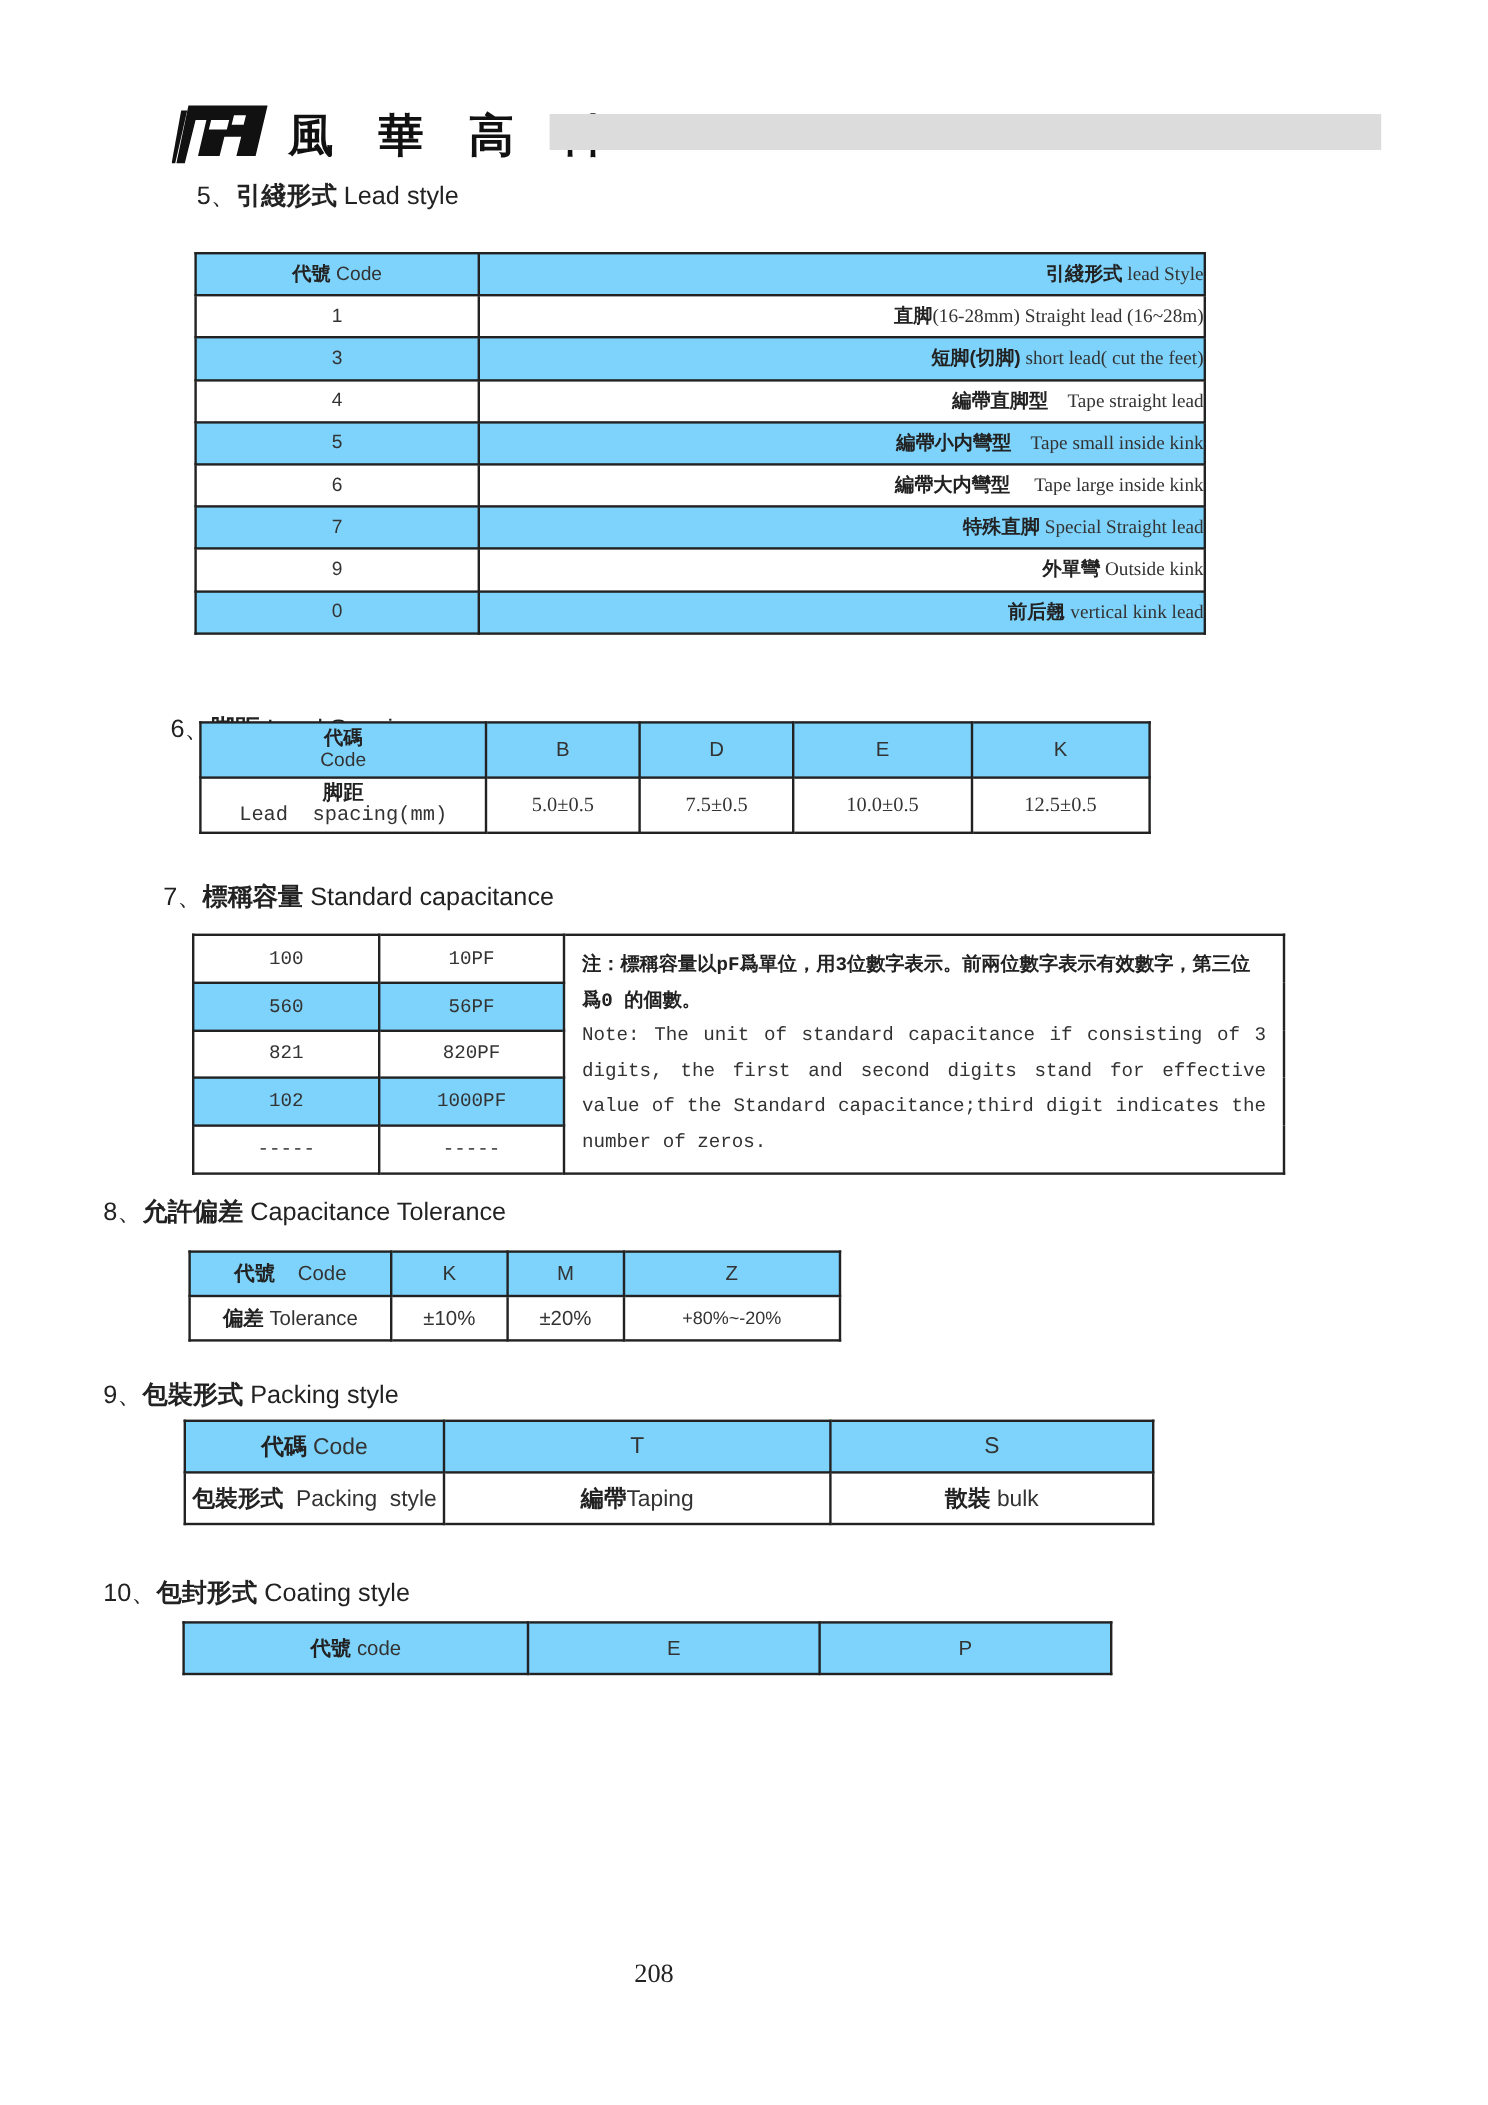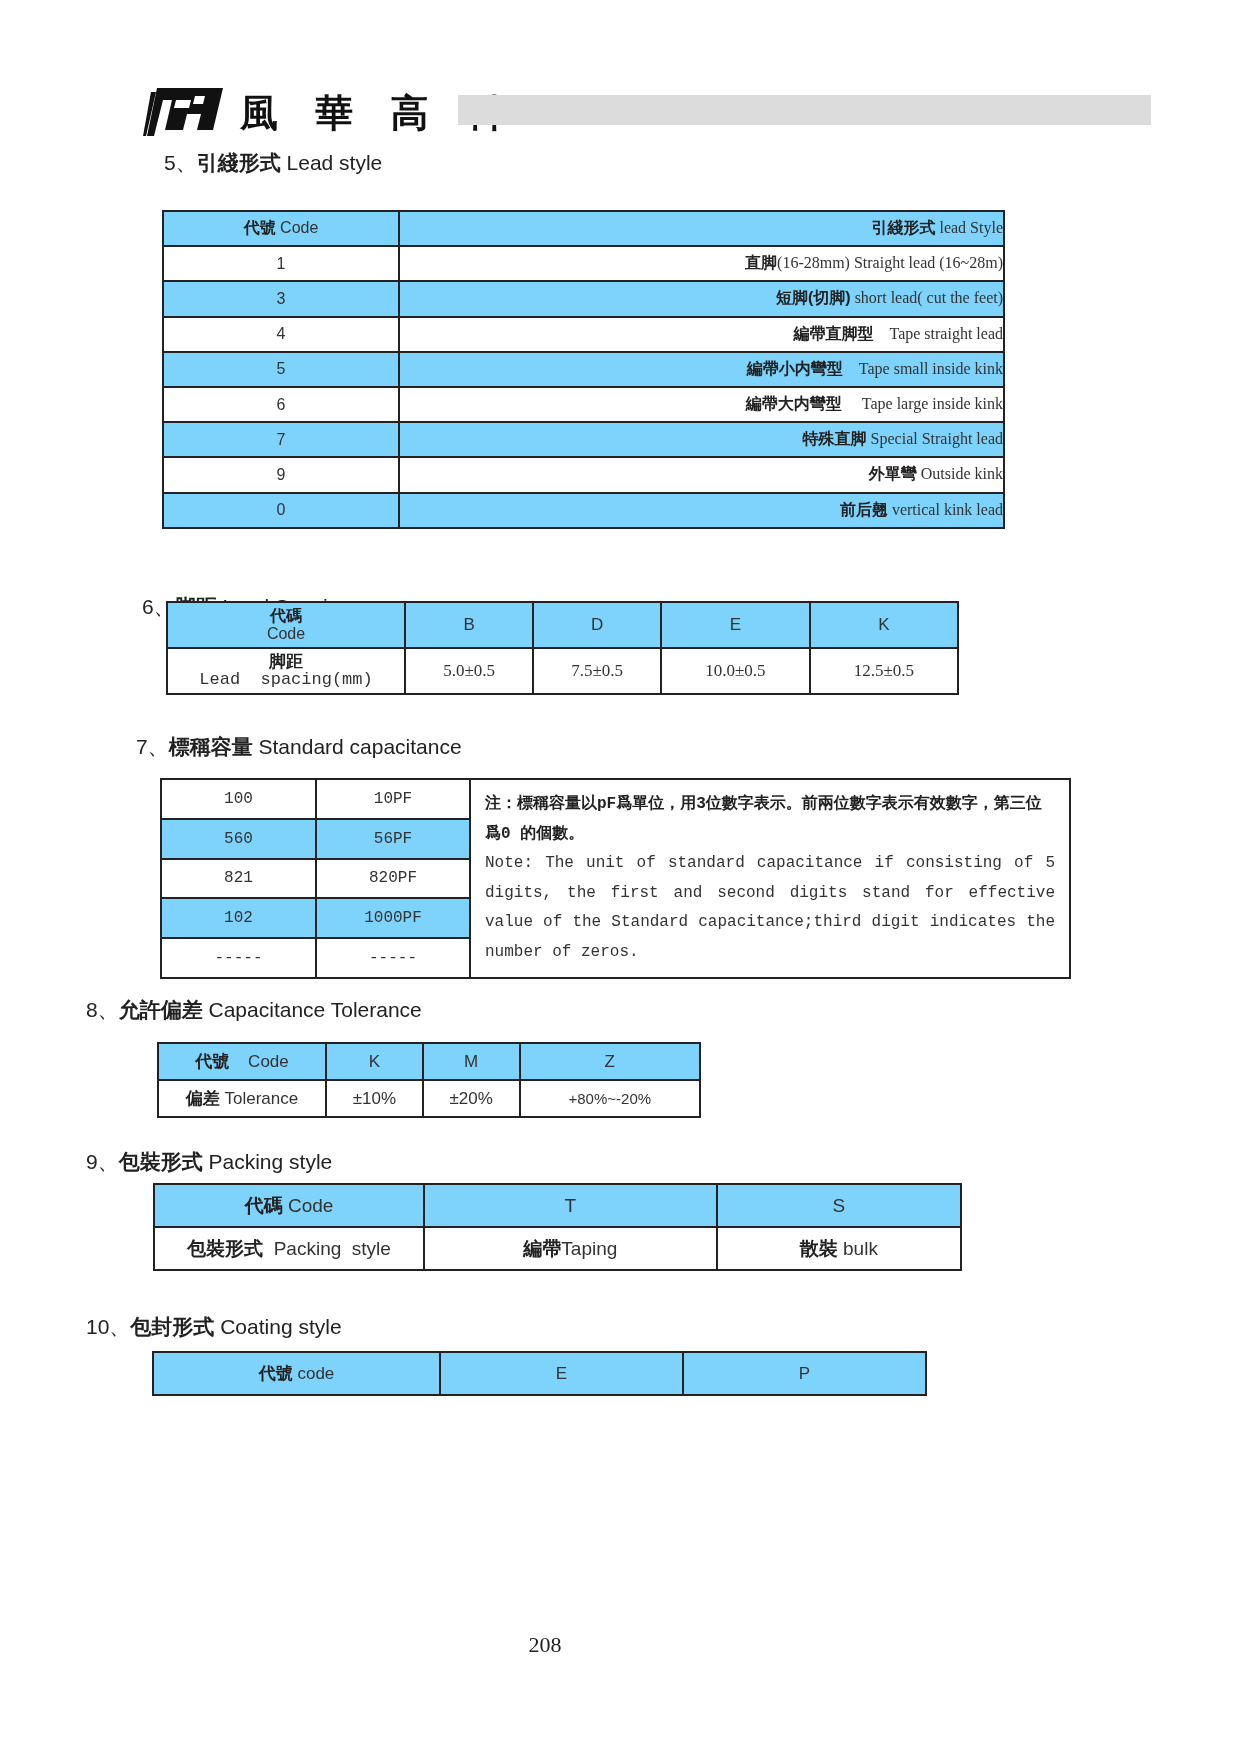--- a/index.html
+++ b/index.html
@@ -45,21 +45,21 @@
 
   
   #t8 { left: 157px; top: 1042px; width: 544px; }
   #t8 td { height: 37px; font-size: 17px; }
   #t8 td:first-child { width: 168px; }
   #t8 td.small { font-size: 15px; }
 
   
   #t9 { left: 153px; top: 1183px; width: 809px; }
   #t9 td { height: 43px; font-size: 19px; }
-  #t9 td:first-child { width: 270px; }
+  #t9 td:first-child { width: 216px; }
 
   
   #t10 { left: 152px; top: 1351px; width: 775px; }
   #t10 td { height: 43px; font-size: 17px; }
   #t10 td:first-child { width: 287px; }
 
   .page-num { left: 0; width: 1073px; top: 1632px; text-align: center; font-family: "Liberation Serif", "DejaVu Serif", serif; font-size: 22px; color: #222; padding-left: 17px; }
 </style>
 </head>
 <body>
@@ -150,21 +150,21 @@
 <div class="abs section-title" style="left:136px; top:733px;">
   <span>7、</span><span class="cn">標稱容量</span><span> Standard  capacitance</span>
 </div>
 <table id="t7">
   <tbody>
       <tr>
     <td class="c1">100</td>
     <td class="c2">10PF</td>
     <td class="note" rowspan="5">
       <div class="note-cn">注：標稱容量以pF爲單位，用3位數字表示。前兩位數字表示有效數字，第三位爲0 的個數。</div>
-      <div style="text-align:justify;">Note: The  unit  of  standard  capacitance  if  consisting  of  5  digits, the first and second digits stand for effective value of the Standard capacitance;third  digit  indicates  the  number  of  zeros.</div>
+      <div style="text-align:justify;">Note: The  unit  of  standard  capacitance  if  consisting  of  3  digits, the first and second digits stand for effective value of the Standard capacitance;third  digit  indicates  the  number  of  zeros.</div>
     </td>
   </tr>
   <tr class="g">
     <td class="c1 g">560</td>
     <td class="c2 g">56PF</td>
   </tr>
   <tr>
     <td class="c1">821</td>
     <td class="c2">820PF</td>
   </tr>

